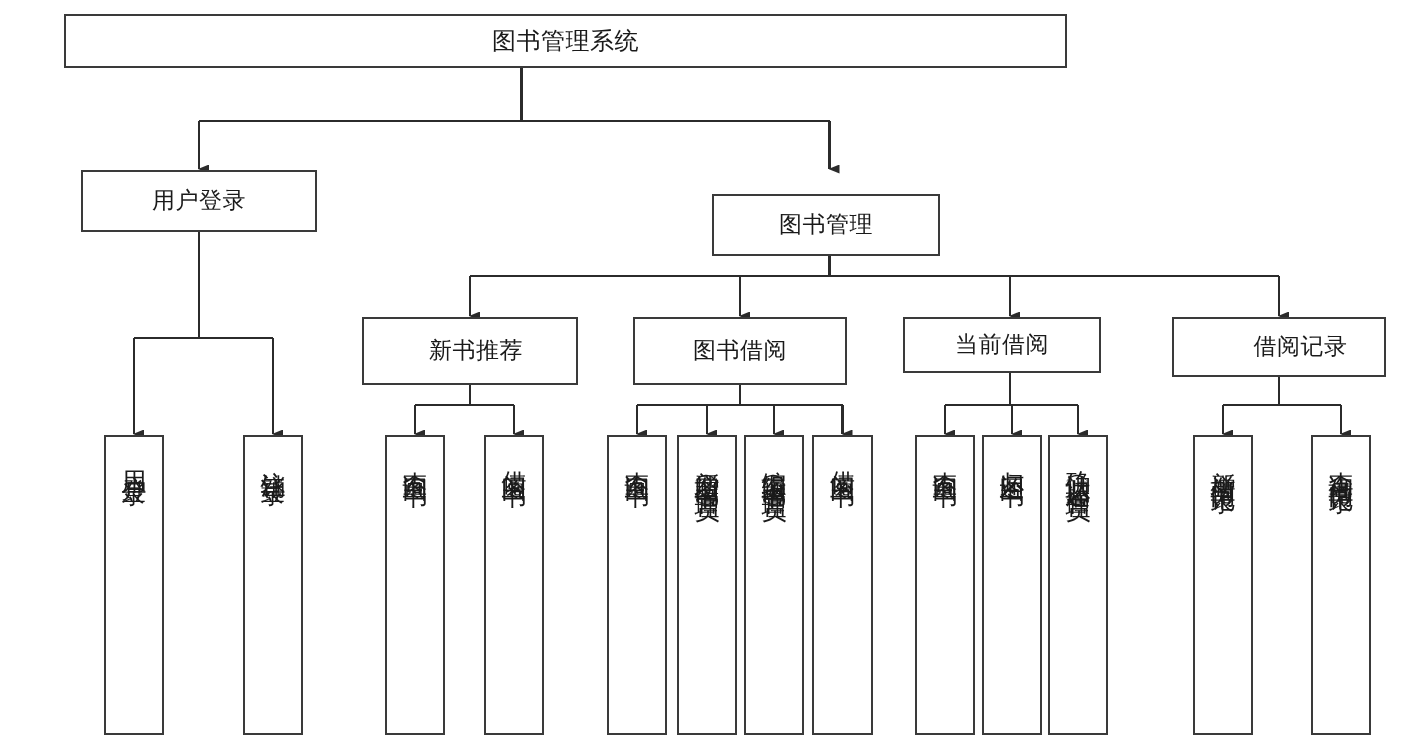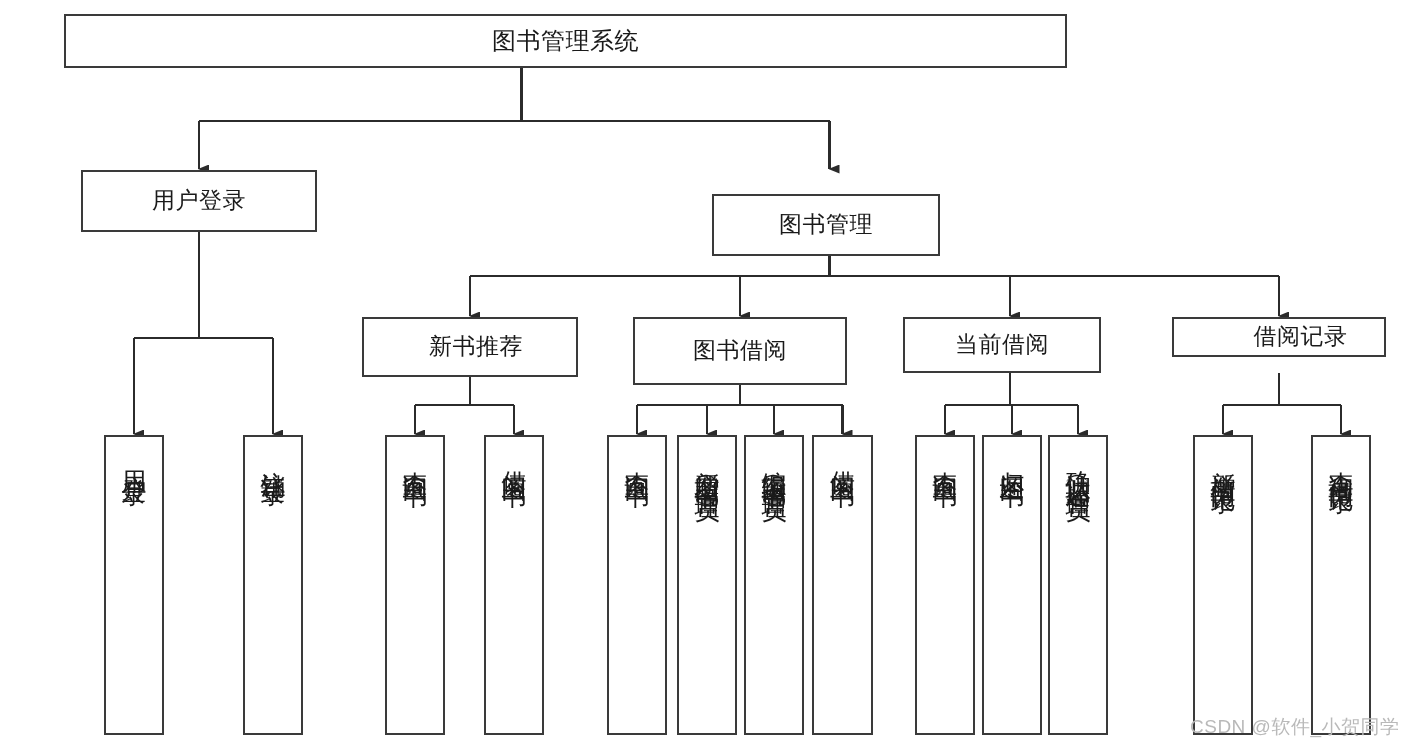--- a/index.html
+++ b/index.html
@@ -127,30 +127,30 @@
   <div id="nodes-layer">
       <div class="node horizontal root" style="left: 20px; top: 14px; width: 1003px; height: 54px; margin-left: 44px;">
         <span class="node-label">图书管理系统</span>
       </div>
       <div class="node horizontal lvl1" style="left: 81px; top: 170px; width: 236px; height: 62px;">
         <span class="node-label">用户登录</span>
       </div>
       <div class="node horizontal lvl1" style="left: 712px; top: 170px; width: 228px; height: 62px; margin-top: 24px;">
         <span class="node-label">图书管理</span>
       </div>
-      <div class="node horizontal lvl2" style="left: 362px; top: 317px; width: 216px; height: 60px; padding-left: 12px;">
+      <div class="node horizontal lvl2" style="left: 362px; top: 317px; width: 216px; height: 68px; padding-left: 12px;">
         <span class="node-label">新书推荐</span>
       </div>
       <div class="node horizontal lvl2" style="left: 633px; top: 317px; width: 214px; height: 68px;">
         <span class="node-label">图书借阅</span>
       </div>
       <div class="node horizontal lvl2" style="left: 903px; top: 317px; width: 198px; height: 56px;">
         <span class="node-label">当前借阅</span>
       </div>
-      <div class="node horizontal lvl2" style="left: 1172px; top: 317px; width: 214px; height: 40px; padding-left: 43px;">
+      <div class="node horizontal lvl2" style="left: 1172px; top: 317px; width: 214px; height: 60px; padding-left: 43px;">
         <span class="node-label">借阅记录</span>
       </div>
       <div class="node vertical lvl3" style="left: 104px; top: 435px; width: 60px; height: 300px;">
         <span class="node-label">用户登录</span>
       </div>
       <div class="node vertical lvl3" style="left: 243px; top: 435px; width: 60px; height: 300px;">
         <span class="node-label">注销登录</span>
       </div>
       <div class="node vertical lvl3" style="left: 385px; top: 435px; width: 60px; height: 300px;">
         <span class="node-label">查询图书</span>
@@ -180,15 +180,14 @@
         <span class="node-label">确认归还（管理员）</span>
       </div>
       <div class="node vertical lvl3" style="left: 1193px; top: 435px; width: 60px; height: 300px;">
         <span class="node-label">新增借阅记录</span>
       </div>
       <div class="node vertical lvl3" style="left: 1311px; top: 435px; width: 60px; height: 300px;">
         <span class="node-label">查询借阅记录</span>
       </div>
     </div>
 
-  <div id="watermark" style="left: 1190px; top: 714px;">CSDN @软件_小贺同学</div>
 
 </div>
 
 </body></html>

